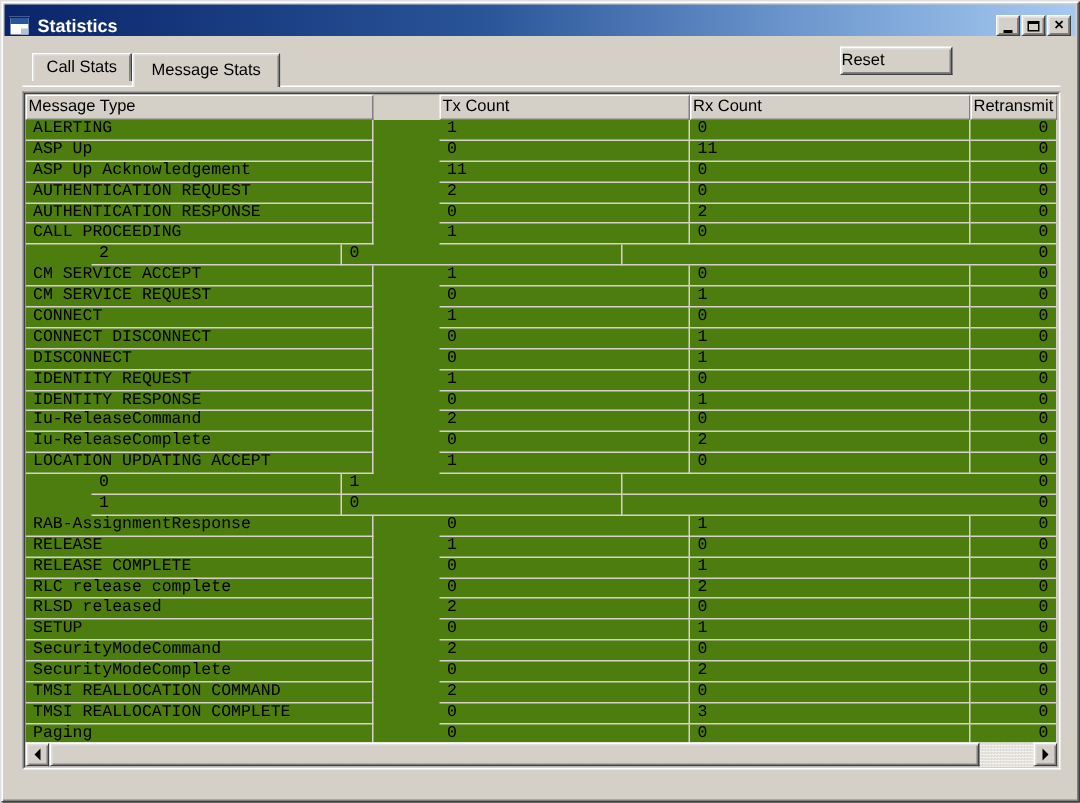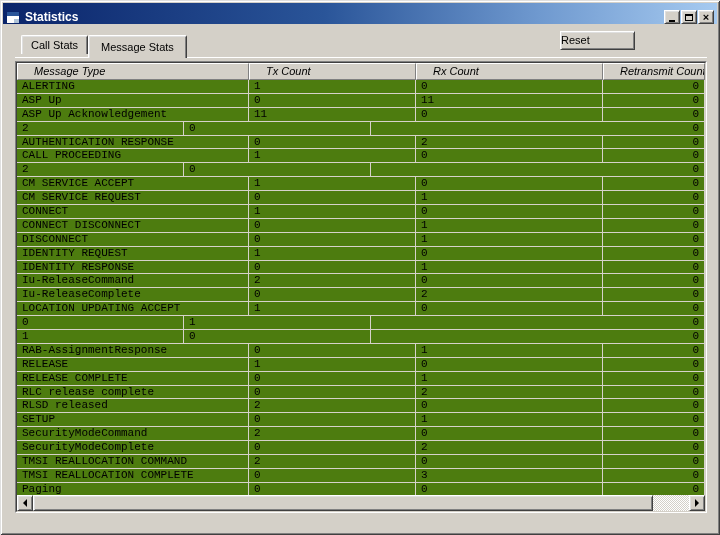--- a/index.html
+++ b/index.html
@@ -73,33 +73,33 @@
     position: absolute; left: 15px; top: 61px; width: 692px; height: 452px;
     border: 1px solid; border-color: #808080 #ffffff #ffffff #808080;
   }
   .table-frame-inner {
     width: 100%; height: 100%;
     border: 1px solid; border-color: #404040 #d4d0c8 #d4d0c8 #404040;
     background: #ffffff; display: flex; flex-direction: column; overflow: hidden;
   }
   .t-header { display: flex; height: 17px; flex: 0 0 auto; background: #d4d0c8; }
   .t-hcell {
-    background: #d4d0c8; font-size: 11px; color: #000; padding: 1px 16px;
+    background: #d4d0c8; font-size: 11px; color: #000; padding: 1px 1px;
     border: 1px solid; border-color: #ffffff #808080 #808080 #ffffff;
-    white-space: nowrap; overflow: hidden; cursor: default; font-style: italic;
+    white-space: nowrap; overflow: hidden; cursor: default;
   }
   .t-body { flex: 1 1 auto; overflow: hidden; background: #4d7c0f; font-family: Liberation Mono, monospace; }
   .t-row { display: flex; height: 13.9px; }
   .t-cell {
     font-size: 11px; color: #000; padding: 0 5px; line-height: 13px;
     border-right: 1px solid #d6d2ca; border-bottom: 1px solid #d6d2ca;
     white-space: nowrap; overflow: hidden; cursor: default;
   }
   .col0 { width: 232px; flex: 0 0 auto; }
-  .col1 { width: 167px; flex: 0 0 auto; }
+  .col1 { width: 167px; flex: 0 0 auto; margin-left: 44px; }
   .col2 { width: 187px; flex: 0 0 auto; }
   .col3 { flex: 1 1 auto; text-align: right; }
 
   
   .hscroll {
     flex: 0 0 auto; height: 16px; display: flex;
     background-image: conic-gradient(#ffffff 90deg, #d4d0c8 0 180deg, #ffffff 0 270deg, #d4d0c8 0);
     background-size: 2px 2px;
   }
   .sb-btn {
@@ -171,20 +171,21 @@
             <div class="t-cell col2">11</div>
             <div class="t-cell col3">0</div>
           </div>
           <div class="t-row">
             <div class="t-cell col0">ASP Up Acknowledgement</div>
             <div class="t-cell col1">11</div>
             <div class="t-cell col2">0</div>
             <div class="t-cell col3">0</div>
           </div>
           <div class="t-row">
+            <div class="t-cell col0">AUTHENTICATION REQUEST</div>
             <div class="t-cell col1">2</div>
             <div class="t-cell col2">0</div>
             <div class="t-cell col3">0</div>
           </div>
           <div class="t-row">
             <div class="t-cell col0">AUTHENTICATION RESPONSE</div>
             <div class="t-cell col1">0</div>
             <div class="t-cell col2">2</div>
             <div class="t-cell col3">0</div>
           </div>

